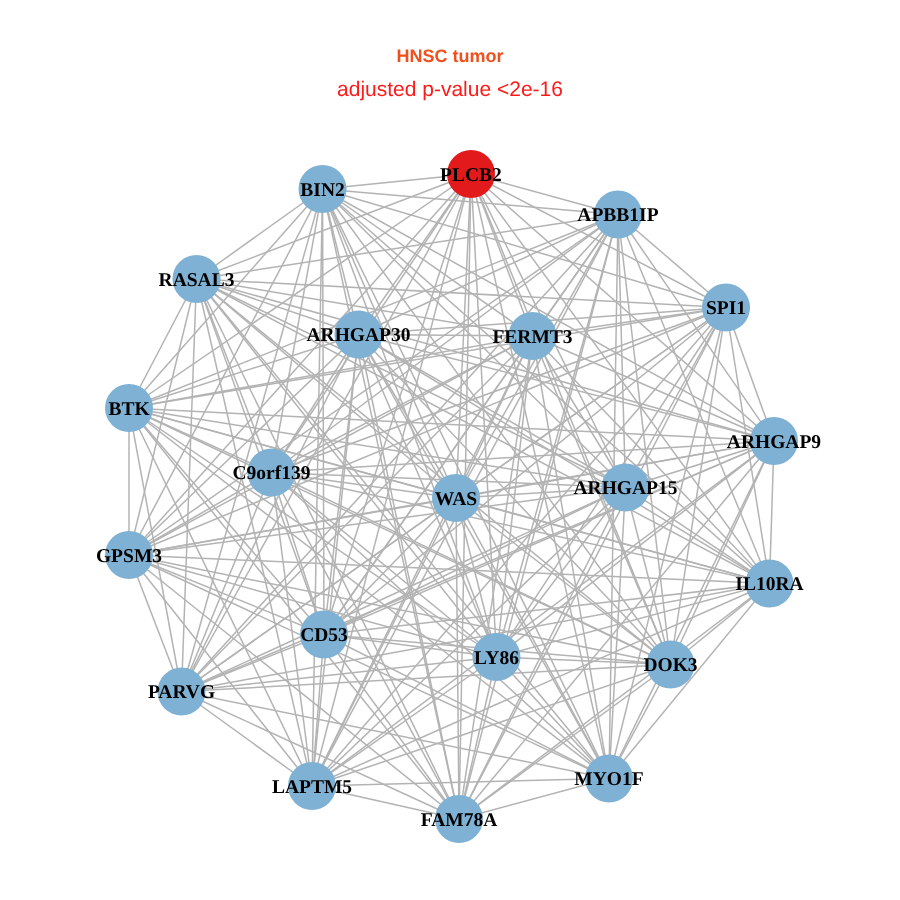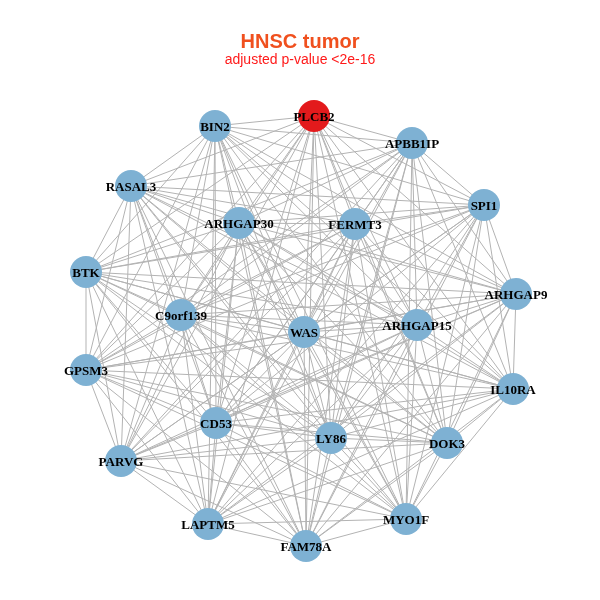--- a/index.html
+++ b/index.html
@@ -1,21 +1,21 @@
 <!DOCTYPE html>
 <html><head>
   <meta charset="utf-8">
   <style>
     html, body { margin: 0; padding: 0; background: #ffffff; }
     body { width: 600px; height: 600px; position: relative; overflow: hidden; }
     .title {
       position: absolute; left: 0; width: 600px; text-align: center;
       font-family: "Liberation Sans", sans-serif;
     }
-    .title-main { top: 30px; font-size: 20px; font-weight: bold; color: #f0501e; }
+    .title-main { top: 30px; font-size: 12px; font-weight: bold; color: #f0501e; }
     .title-sub { top: 51px; font-size: 14px; color: #ff1a1a; }
     svg { position: absolute; left: 0; top: 0; }
     .edge { stroke: #b3b3b3; stroke-width: 1; }
     .node-label {
       font-family: "Liberation Serif", serif; font-weight: bold; font-size: 13px;
       fill: #000000; text-anchor: middle; dominant-baseline: central;
     }
   </style>
 </head>
 <body>

